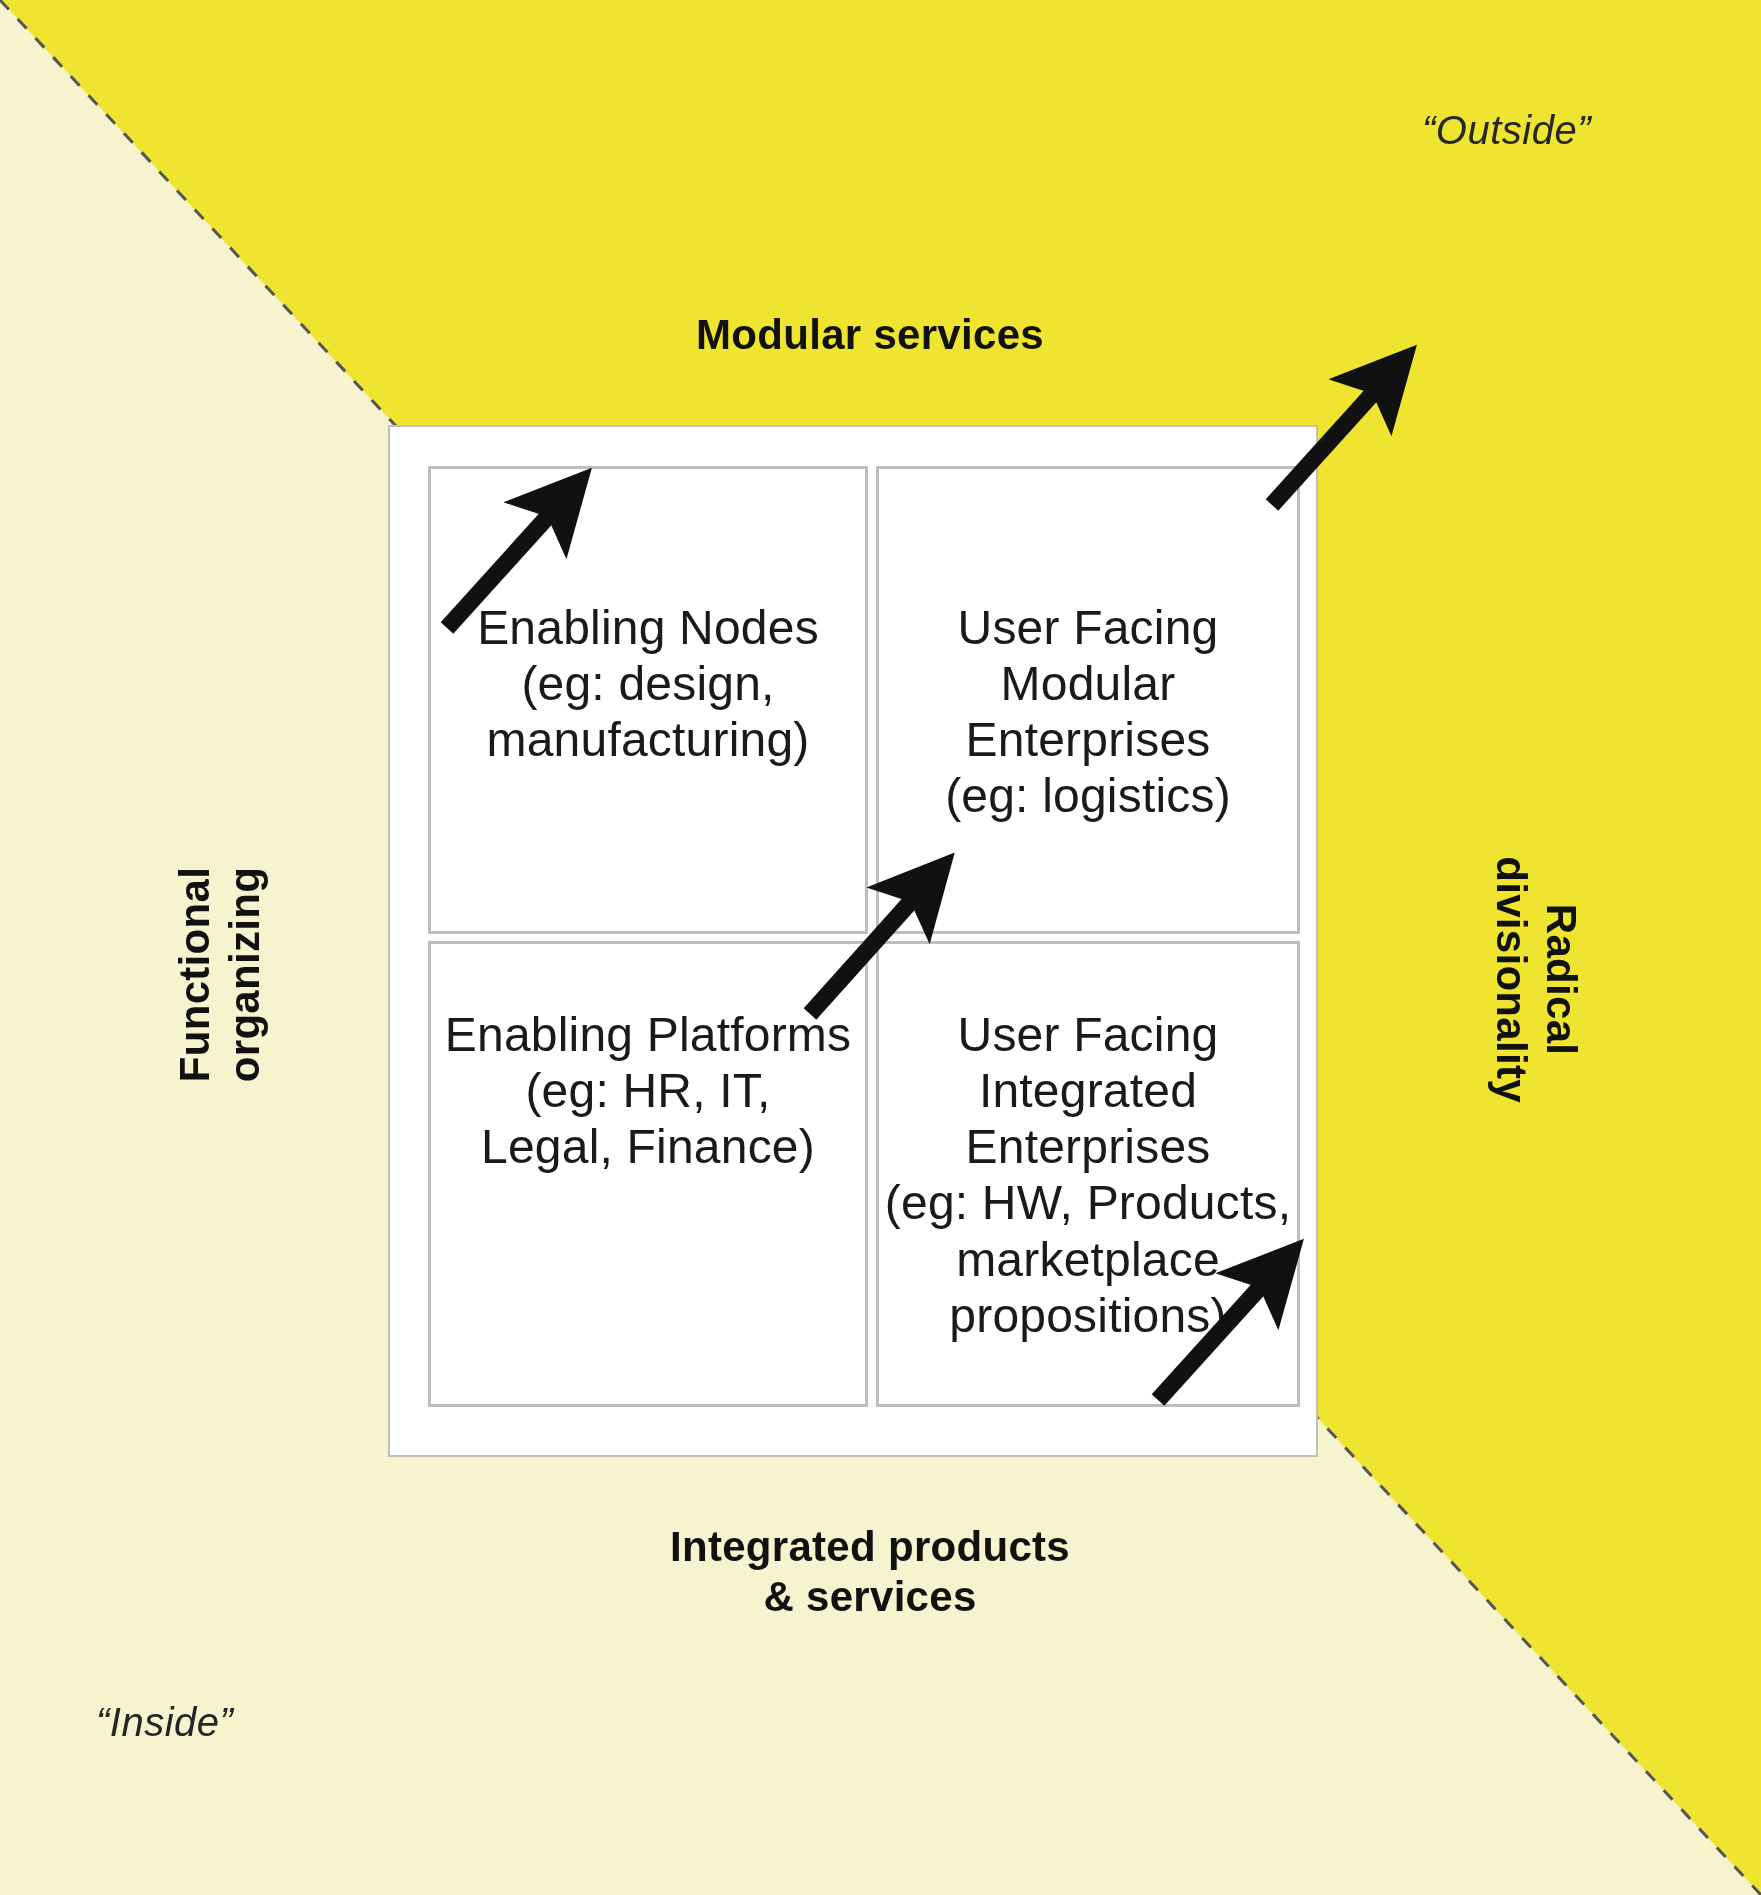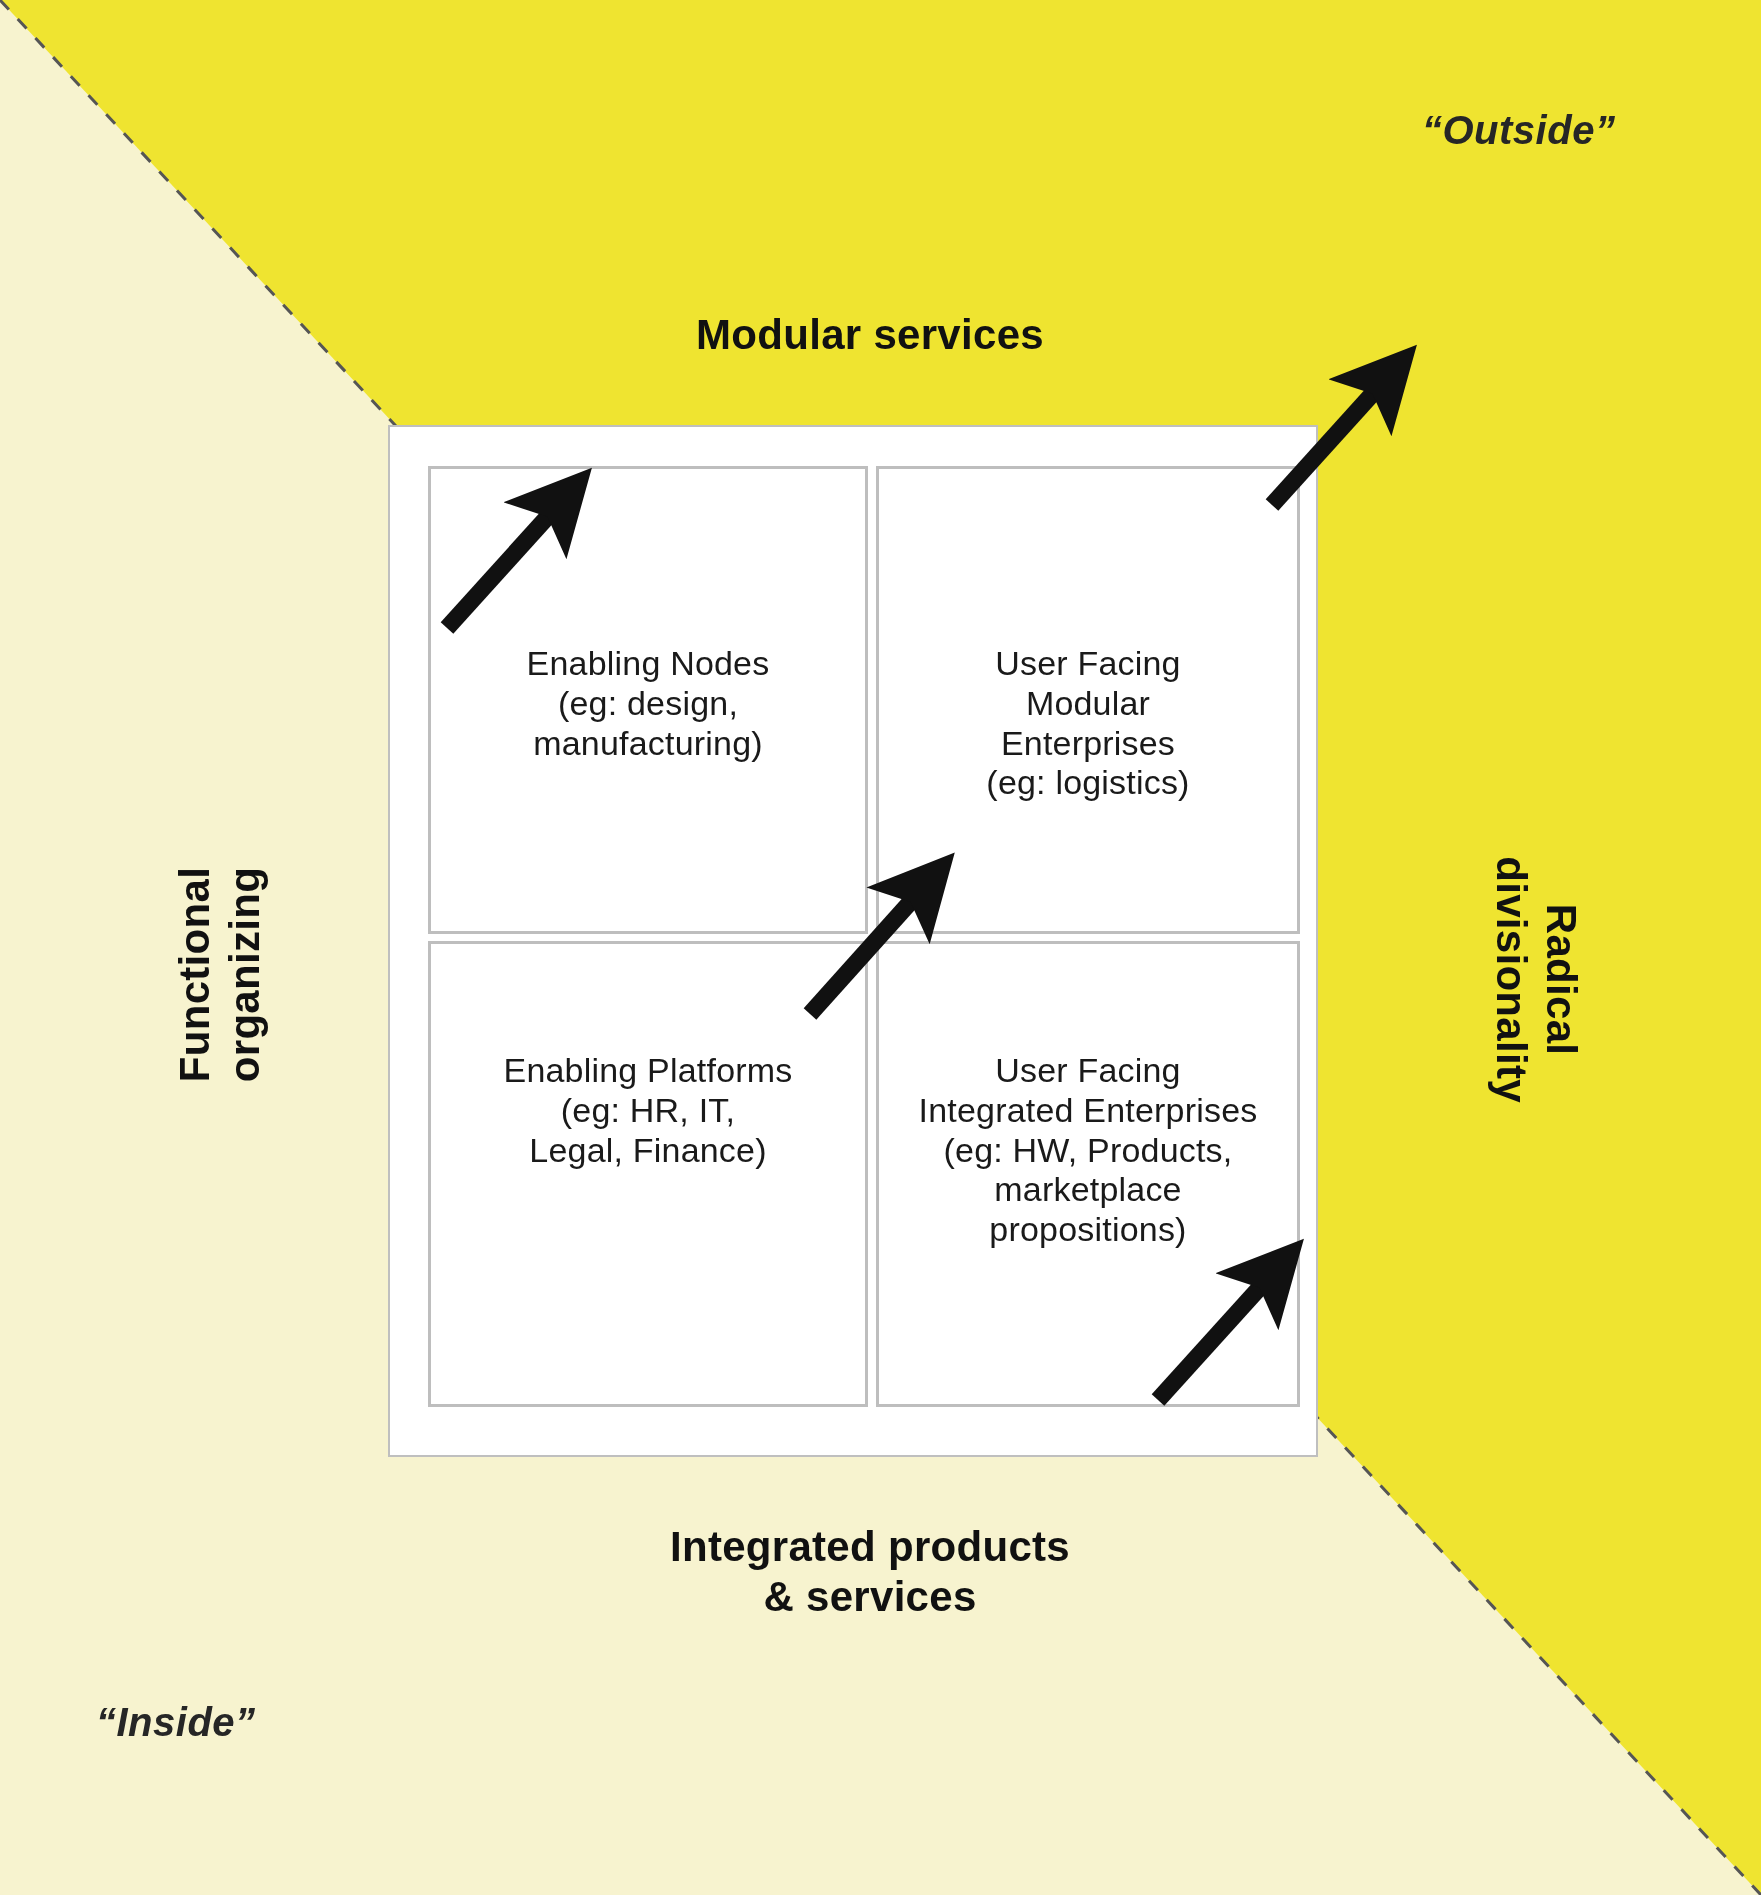--- a/index.html
+++ b/index.html
@@ -58,27 +58,26 @@
   }
   .quad-tl { left: 428px;  top: 466px;  width: 440px; height: 468px; }
   .quad-tr { left: 876px;  top: 466px;  width: 424px; height: 468px; }
   .quad-bl { left: 428px;  top: 941px;  width: 440px; height: 466px; }
   .quad-br { left: 876px;  top: 941px;  width: 424px; height: 466px; }
 
   .quad-text {
     position: absolute;
     text-align: center;
     color: #1A1A1A;
-    font-size: 34px;
+    font-size: 48px;
     line-height: 1.17;
     font-weight: 400;
     letter-spacing: 0.2px;
     white-space: pre-line;
     pointer-events: none;
-    margin-top: 44px;
   }
   .qt-tl { left: 428px; top: 600px; width: 440px; }
   .qt-tr { left: 876px; top: 600px; width: 424px; }
   .qt-bl { left: 420px; top: 1007px; width: 456px; }
   .qt-br { left: 866px; top: 1007px; width: 444px; }
 
   
   .axis-label {
     position: absolute;
     color: #111111;
@@ -114,21 +113,21 @@
     transform-origin: center center;
   }
 
   
   .corner-label {
     position: absolute;
     font-style: italic;
     font-size: 40px;
     color: #262626;
     letter-spacing: 0.5px;
-    font-weight: 700;
+    font-weight: 400;
   }
   .corner-outside { left: 1422px; top: 108px; }
   .corner-inside  { left: 96px;  top: 1700px; }
 
   
   .arrows {
     position: absolute;
     left: 0; top: 0;
     width: 1761px; height: 1895px;
     pointer-events: none;

